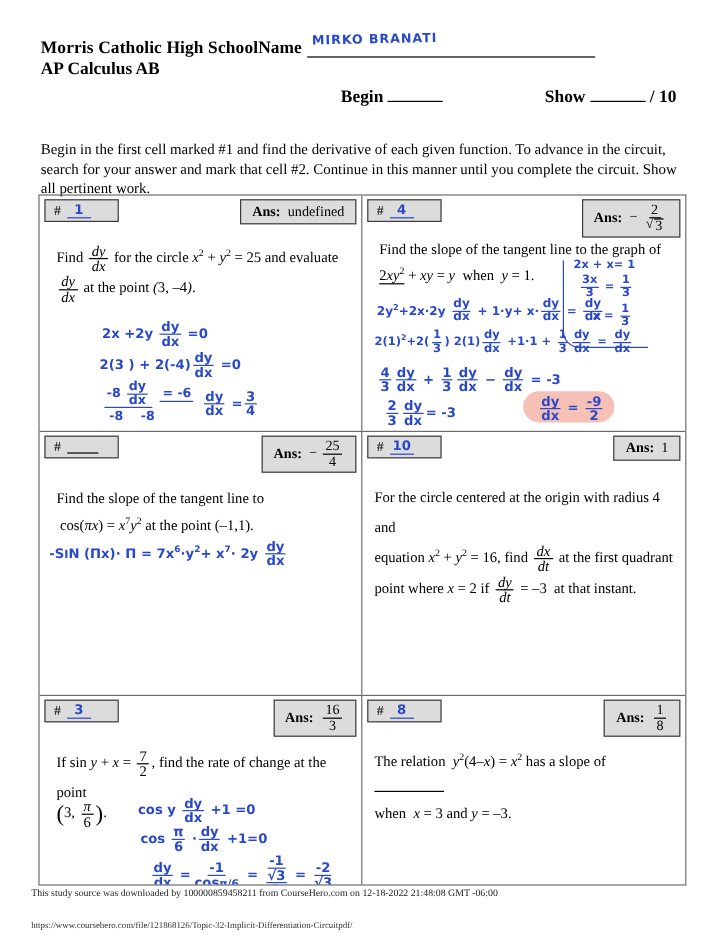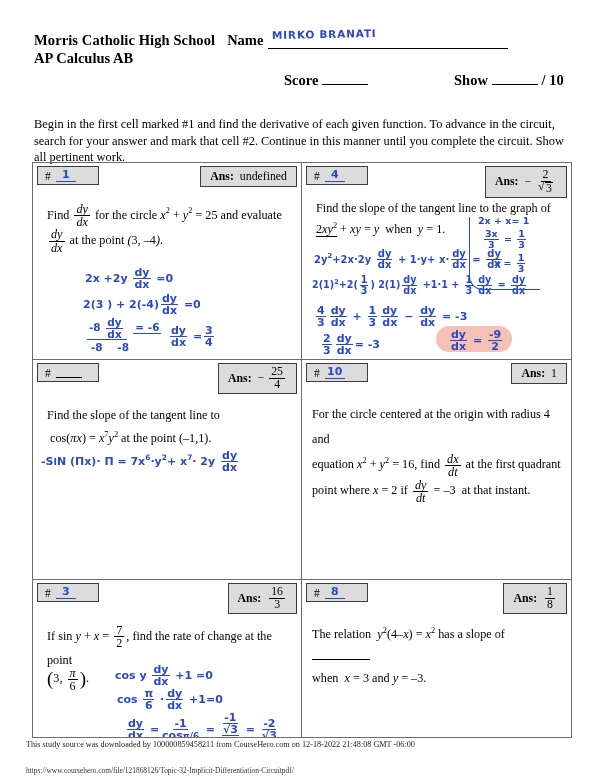--- a/index.html
+++ b/index.html
@@ -5,23 +5,23 @@
   html,body{margin:0;padding:0;background:#fff;}
   body{
     width:602px;height:780px;position:relative;overflow:hidden;
     font-family:"Liberation Serif", serif;
     color:#000;
   }
   .page{position:absolute;left:0;top:0;width:602px;height:780px;}
 
   
   .hdr{position:absolute;left:34px;top:32px;width:540px;}
-  .hdr-line1{display:flex;align-items:center;}
+  .hdr-line1{display:flex;align-items:flex-start;}
   .school{font-weight:bold;font-size:14.5px;letter-spacing:.1px;white-space:nowrap;}
-  .name-lbl{font-weight:bold;font-size:14.5px;margin-left:12px;}
+  .name-lbl{font-weight:bold;font-size:14.5px;}
   .name-blank{
     position:relative;display:inline-block;width:240px;margin-left:5px;
     border-bottom:1.3px solid #000;height:15px;
   }
   .hand-name{
     position:absolute;left:4px;top:-5px;
     font-family:"DejaVu Sans", sans-serif;
     font-size:10.5px;color:#2a49c8;letter-spacing:.8px;
     transform:rotate(-1.2deg);white-space:nowrap;font-weight:600;
   }
@@ -121,21 +121,21 @@
       <span class="school">Morris Catholic High School</span>
       <span class="name-lbl">Name</span>
       <span class="name-blank">
         <span class="hand-name">MIRKO BRANATI</span>
       </span>
     </div>
     <div class="course">AP Calculus AB</div>
 
     <div class="row-ps">
       <span class="period">
-        <span>Score</span><span class="blank-s"></span>
+        <span>Begin</span><span class="blank-s"></span>
       </span>
       <span class="score">
         <span>Show</span><span class="blank-s"></span>
         <span>/ 10</span>
       </span>
     </div>
 
   </div>
 
   <div class="instr">Begin in the first cell marked #1 and find the derivative of each given function.  To advance in the circuit, search for your answer and mark that cell #2.  Continue in this manner until you complete the circuit.  Show all pertinent work.</div>

